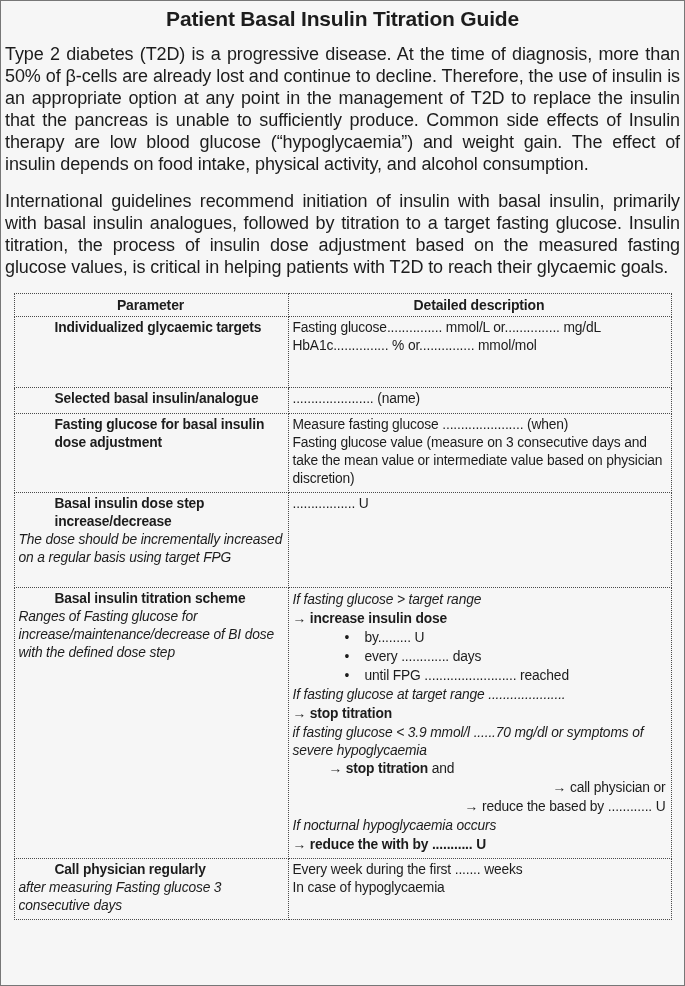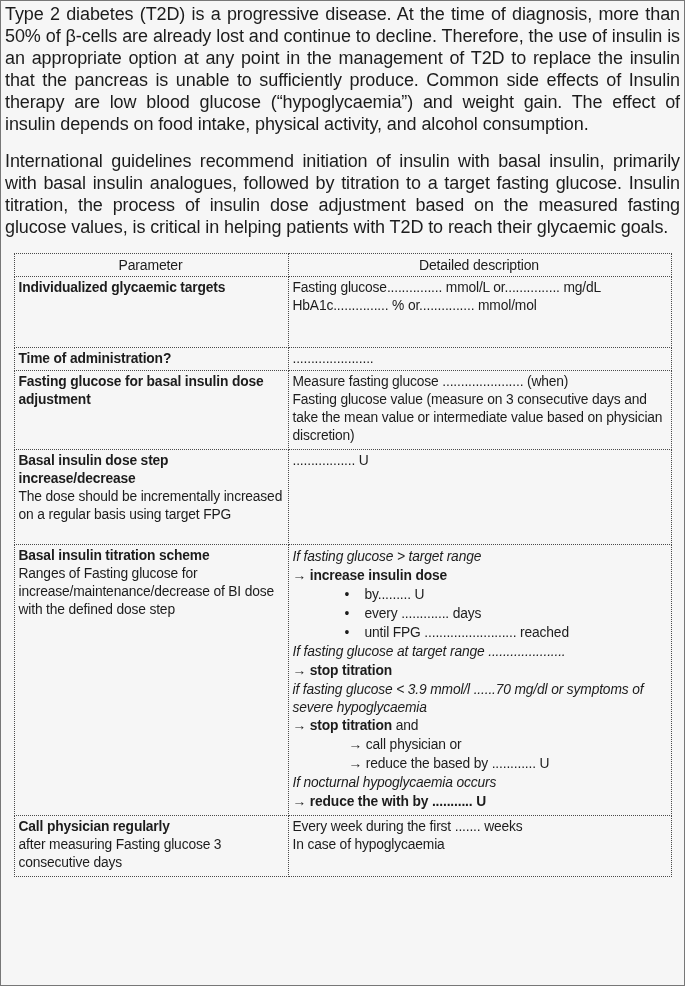--- a/index.html
+++ b/index.html
@@ -19,41 +19,42 @@
   }
   table.guide{
     border-collapse:collapse;width:657px;margin:0 auto;
     font-size:13.8px;line-height:1.3;letter-spacing:-0.15px;
     table-layout:fixed;
   }
   table.guide td,table.guide th{
     border:1px dotted #4a4a4a;vertical-align:top;
     padding:2px 5px 2px 4px;overflow:hidden;
   }
-  th.hdr{font-size:14px;font-weight:normal;text-align:center;padding:3px 4px;}
+  th.hdr{font-size:14px;font-weight:bold;text-align:center;padding:3px 4px;}
   col.c1{width:274px}col.c2{width:383px}
-  .b{font-weight:bold;}
+  .b{font-weight:bold;margin-left:36px;}
   .it{font-style:italic;}
   .line{min-height:17px;}
   .scheme .line{margin:1px 0;}
   .bullet{padding-left:52px;}
   .bullet .dot{display:inline-block;width:20px;}
-  .indent2{padding-left:56px;}
+  .indent2{padding-left:56px;text-align:right;}
   
   tr.rh0 td{height:66px} tr.rh1 td{height:21px} tr.rh2 td{height:19px}
   tr.rh3 td{height:18px} tr.rh4 td{height:74px} tr.rh5 td{height:46px}
   tr.rh6 td{height:90px} tr.rh7 td{height:266px} tr.rh8 td{height:56px}
   .param .b{display:block;}
-  .param .rest{display:block;}
+  .param .rest{display:block;font-style:italic;}
 </style>
 </head>
 <body>
 
 <div class="page">
 
+  <div class="title">Patient Basal Insulin Titration Guide</div>
 
   <p class="para">Type 2 diabetes (T2D) is a progressive disease. At the time of diagnosis, more than 50% of β-cells are already lost and continue to decline. Therefore, the use of insulin is an appropriate option at any point in the management of T2D to replace the insulin that the pancreas is unable to sufficiently produce. Common side effects of Insulin therapy are low blood glucose (“hypoglycaemia”) and weight gain. The effect of insulin depends on food intake, physical activity, and alcohol consumption.</p>
   <p class="para">International guidelines recommend initiation of insulin with basal insulin, primarily with basal insulin analogues, followed by titration to a target fasting glucose. Insulin titration, the process of insulin dose adjustment based on the measured fasting glucose values, is critical in helping patients with T2D to reach their glycaemic goals.</p>
 
   <table class="guide">
     <colgroup>
         <col class="c1">
         <col class="c2">
       </colgroup>
     <thead>
@@ -67,30 +68,30 @@
       <tr class="rh0">
         <td class="param">
           <span class="b">Individualized glycaemic targets</span>
         </td>
         <td>
           <div class="line">Fasting glucose............... mmol/L or............... mg/dL</div>
           <div class="line">HbA1c............... % or............... mmol/mol</div>
         </td>
       </tr>
 
+      <tr class="rh1">
+        <td class="param">
+          <span class="b">Selected basal insulin/analogue</span>
+        </td>
+        <td>
+          <div class="line">...................... (name)</div>
+        </td>
+      </tr>
 
 
-      <tr class="rh3">
-        <td class="param">
-          <span class="b">Time of administration?</span>
-        </td>
-        <td>
-          <div class="line">......................</div>
-        </td>
-      </tr>
 
       <tr class="rh4">
         <td class="param">
           <span class="b">Fasting glucose for basal insulin dose adjustment</span>
         </td>
         <td>
           <div class="line">Measure fasting glucose ...................... (when)</div>
           <div class="line">Fasting glucose value (measure on 3 consecutive days and take the mean value or intermediate value based on physician discretion)</div>
         </td>
       </tr>

